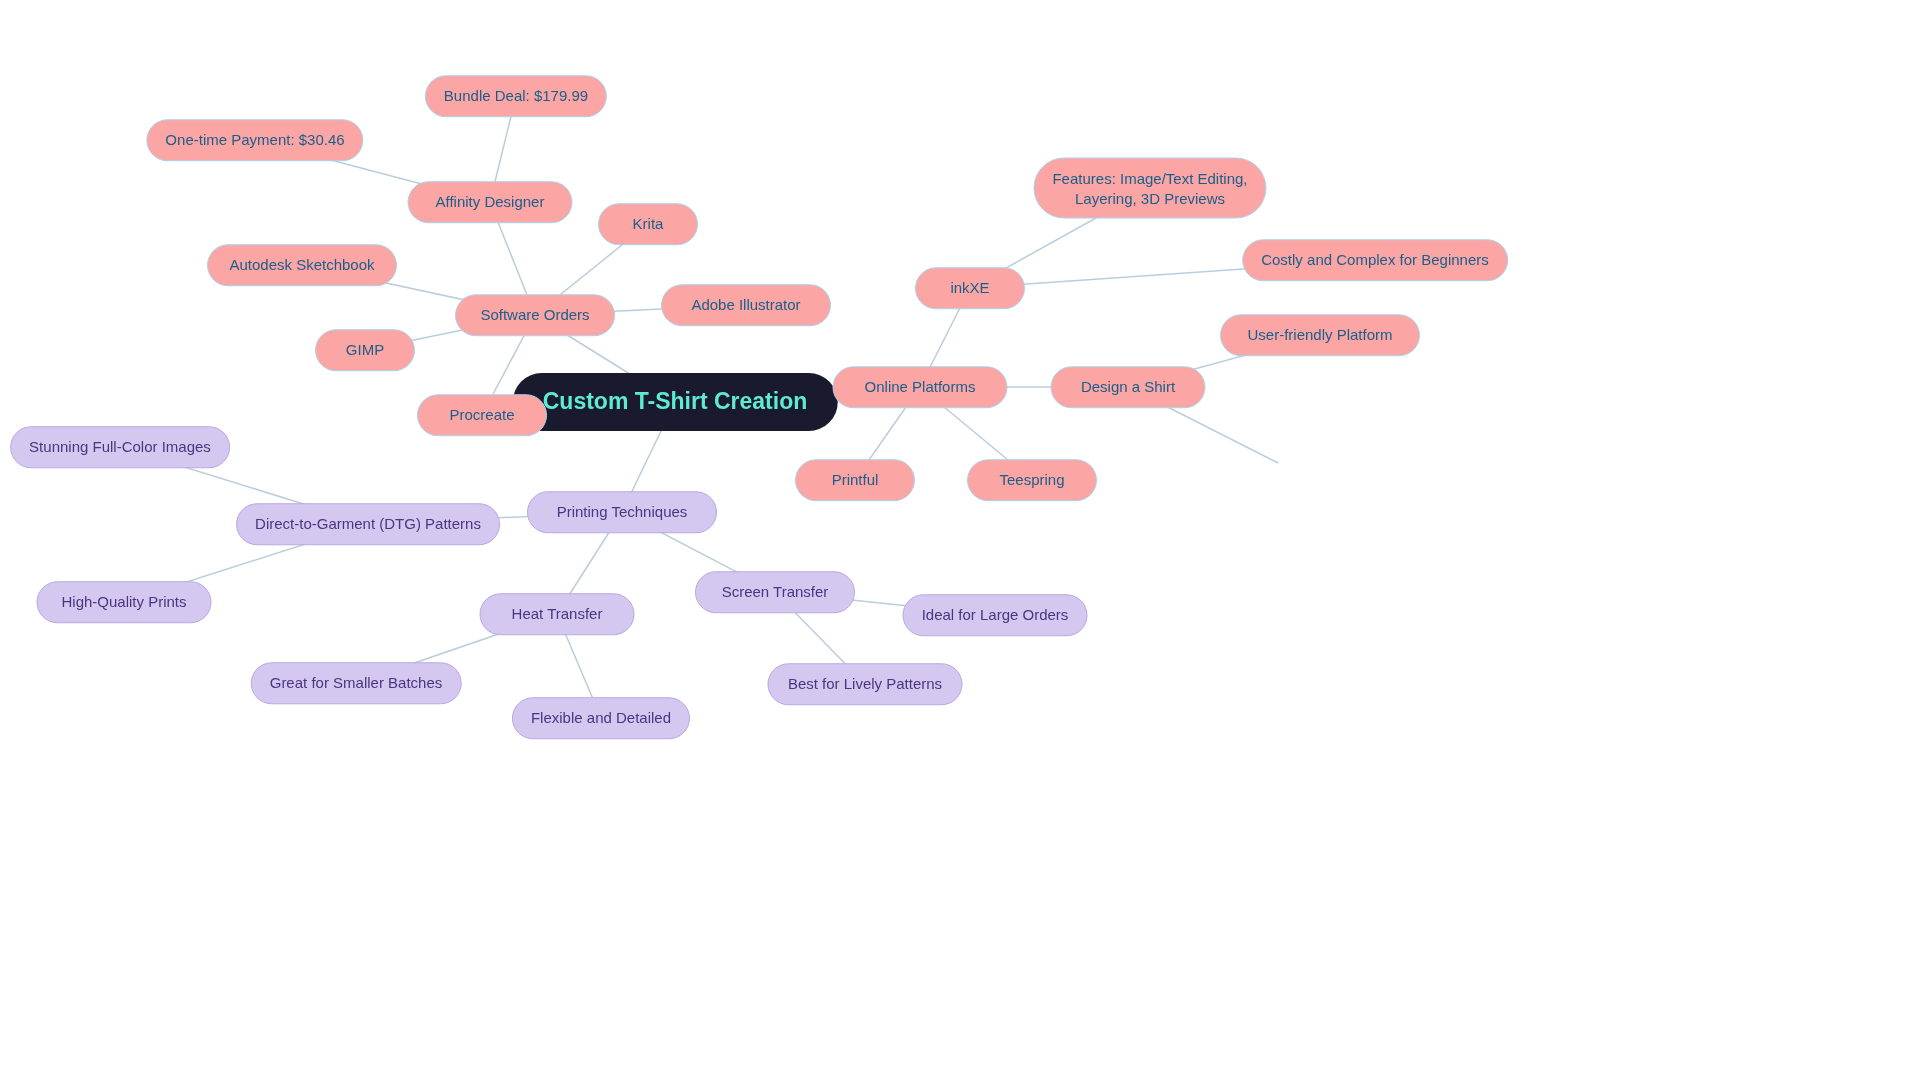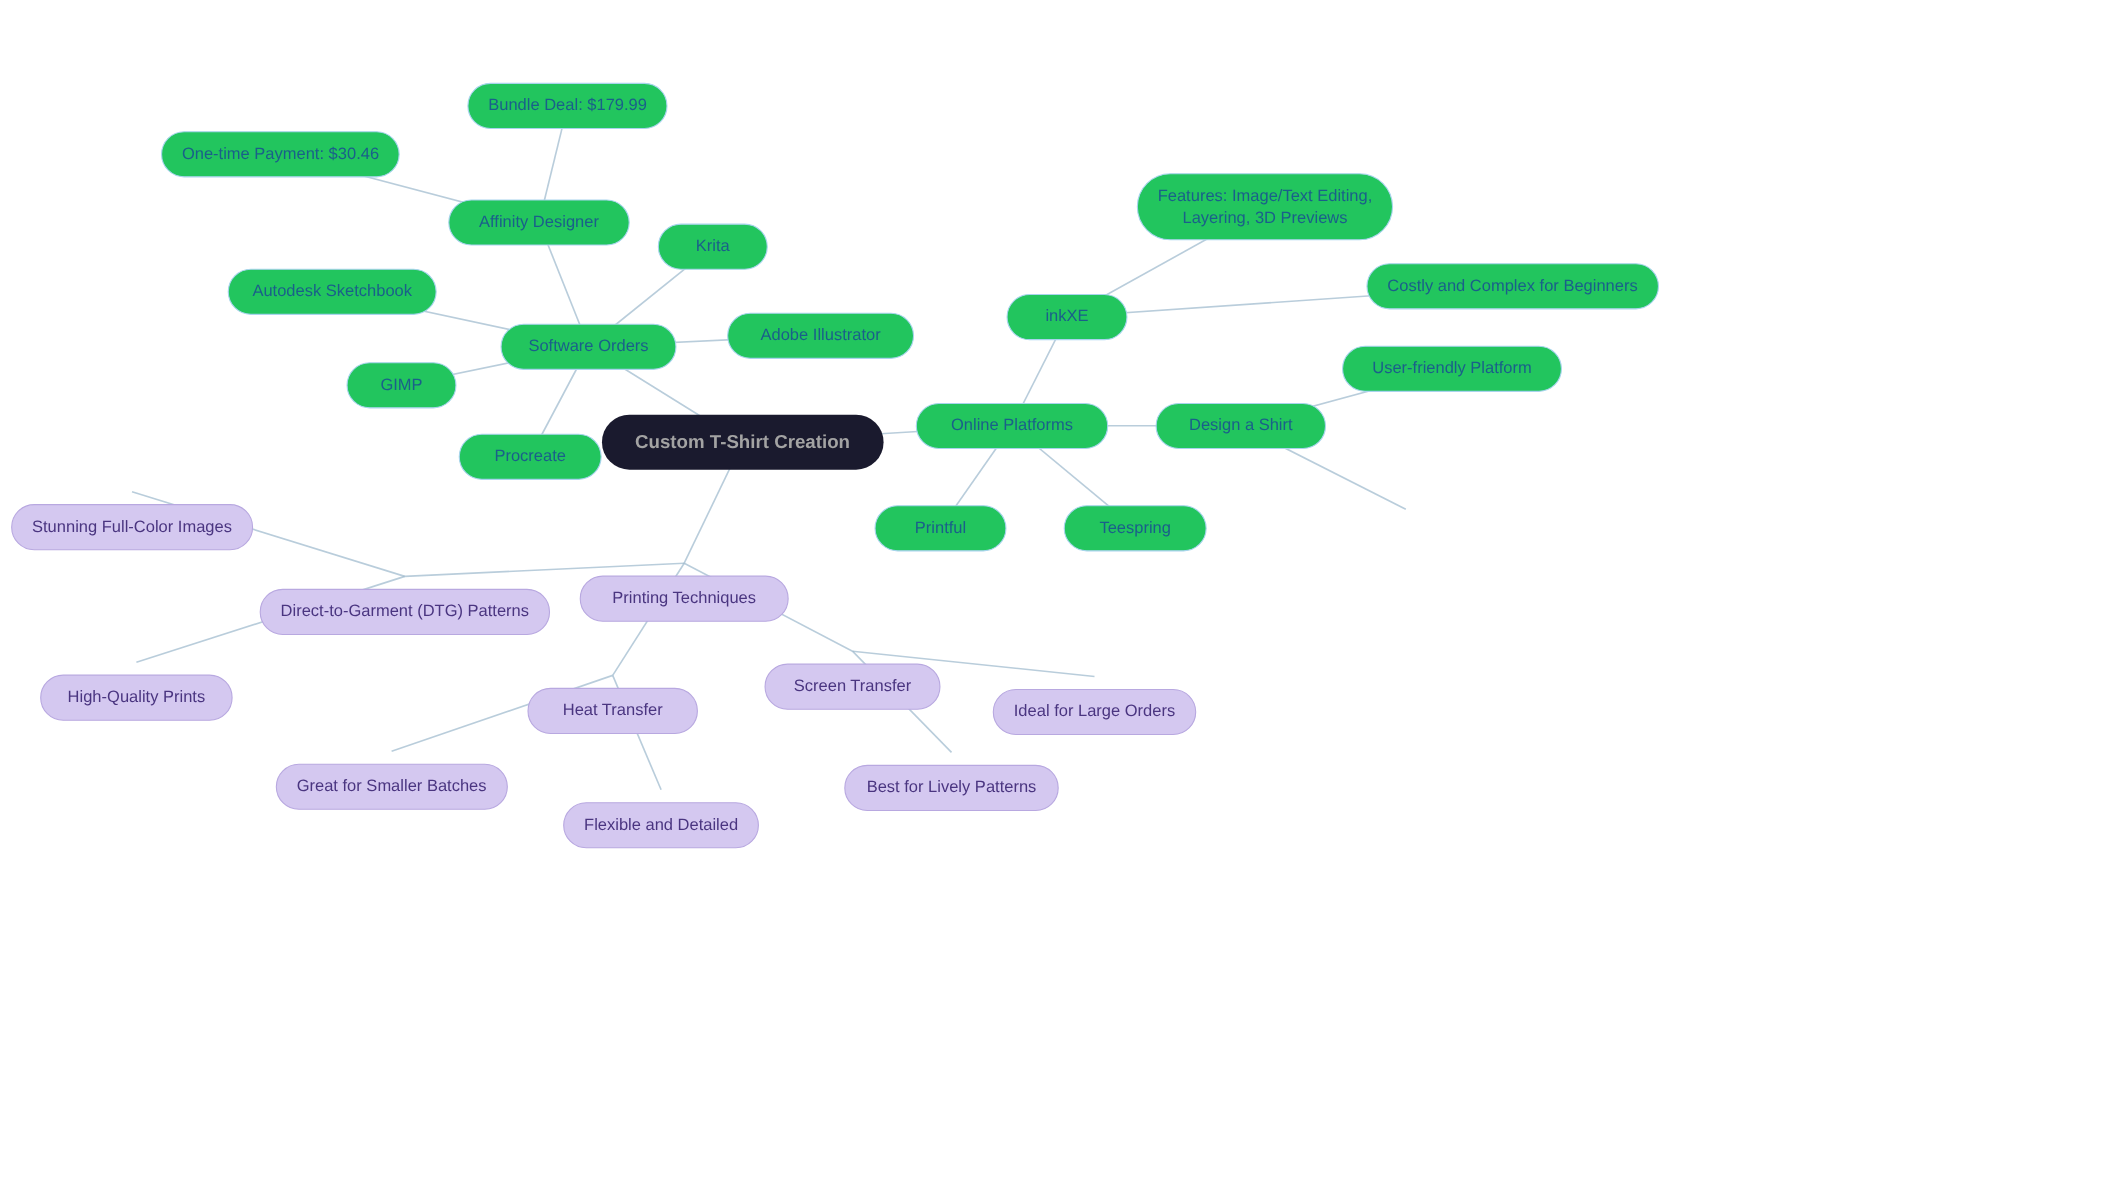--- a/index.html
+++ b/index.html
@@ -31,35 +31,34 @@
       justify-content: center;
       text-align: center;
       font-size: 15px;
       font-weight: 500;
       line-height: 1.3;
       padding: 10px 18px;
       cursor: default;
       transform: translate(-50%, -50%);
     }
     .node-blue {
-      background: #22c55e;
+      background: #fca5a5;
       color: #1a5f8a;
       border: 1.5px solid #a8d4ed;
     }
     .node-purple {
       background: #d4c8f0;
       color: #4a3580;
       border: 1.5px solid #b8a8e0;
-      margin-top: 32px;
     }
     .node-black {
       background: #1a1a2e;
-      color: #a3a3a3;
+      color: #5eead4;
       border: none;
-      font-size: 17px;
+      font-size: 23px;
       font-weight: 600;
       padding: 14px 30px;
     }
   </style>
 </head>
 <body>
 
 <div id="canvas">
   <svg id="connections">
       <line x1="675" y1="402" x2="535" y2="315" stroke="#9cb8cc" stroke-width="1.5" opacity="0.7"></line>

